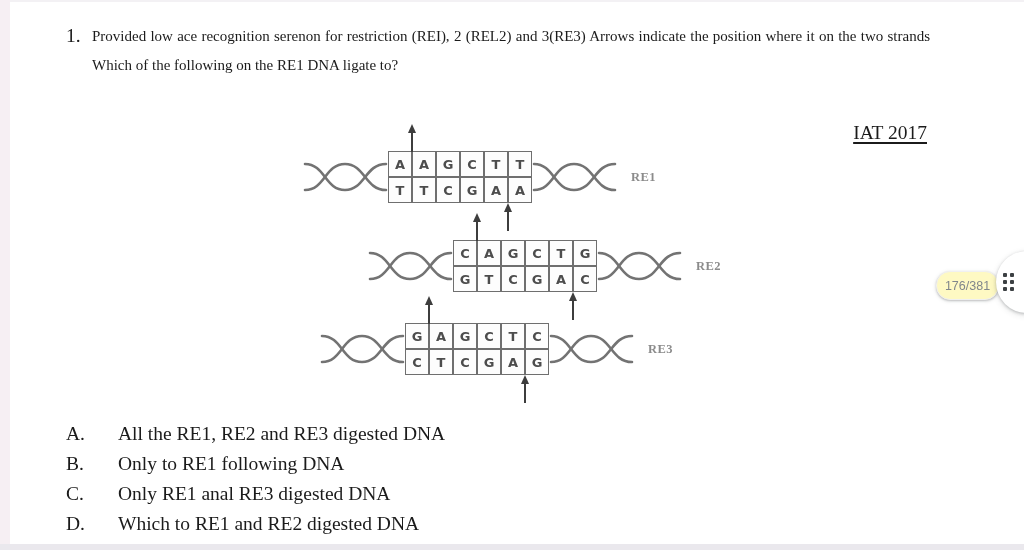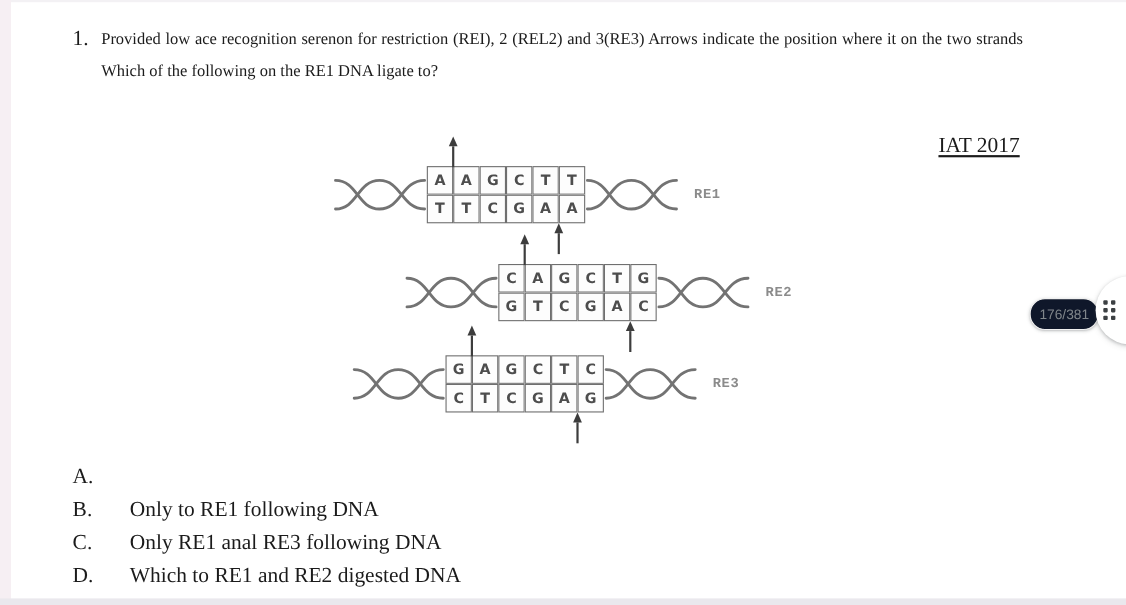--- a/index.html
+++ b/index.html
@@ -38,34 +38,34 @@
   }
   .arrow{position:absolute;width:10px;display:flex;flex-direction:column;align-items:center;}
   .arrow .head{width:0;height:0;border-left:4.5px solid transparent;border-right:4.5px solid transparent;border-bottom:9px solid #3d3d3d;}
   .arrow .shaft{width:2.2px;background:#3d3d3d;}
   .arrow.up{top:-27px;}
   .arrow.up .shaft{height:19px;}
   .arrow.down{bottom:-28px;}
   .arrow.down .shaft{height:19px;}
   .dna-label{
     margin-left:14px;
-    font-family:Liberation Mono, monospace;font-size:12.5px;font-weight:bold;
+    font-family:Liberation Serif, serif;font-size:12.5px;font-weight:bold;
     color:#8b8b8b;letter-spacing:.5px;
   }
 
   
   .options{position:absolute;left:66px;top:419px;}
   .option-row{display:flex;height:30px;align-items:center;font-size:19.5px;}
   .option-letter{width:52px;flex:0 0 auto;}
   .option-text{white-space:nowrap;}
 
   
   .page-pill{
     position:absolute;left:936px;top:271px;width:61px;height:27px;
-    background:#0f172a;border:1px solid #f0f0f0;border-radius:14px;
+    background:#fef9c3;border:1px solid #f0f0f0;border-radius:14px;
     box-shadow:0 1px 2px rgba(60,64,67,.25),0 1px 4px rgba(60,64,67,.12);
     display:flex;align-items:center;justify-content:center;
     font-family:"Liberation Sans", sans-serif;font-size:12.5px;color:#80868b;
   }
   .fab{
     position:absolute;left:996px;top:251px;width:62px;height:62px;border-radius:50%;
     background:#ffffff;
     box-shadow:0 1px 3px rgba(60,64,67,.28),0 2px 6px rgba(60,64,67,.15);
     display:flex;align-items:center;justify-content:flex-start;
   }
@@ -187,28 +187,29 @@
   <svg class="helix" width="85" height="52" viewBox="0 0 85 52">
     <path d="M2,13 C22,13 22,39 42,39 C62,39 62,13 83,13" fill="none" stroke="#737373" stroke-width="2.6" stroke-linecap="round"></path>
     <path d="M2,39 C22,39 22,13 42,13 C62,13 62,39 83,39" fill="none" stroke="#737373" stroke-width="2.6" stroke-linecap="round"></path>
   </svg>
   <span class="dna-label">RE3</span>
 </div>
 
 <div class="options">
   <div class="option-row">
     <span class="option-letter">A.</span>
+    <span class="option-text">All the RE1, RE2 and RE3 digested DNA</span>
   </div>
   <div class="option-row">
     <span class="option-letter">B.</span>
     <span class="option-text">Only to RE1 following DNA</span>
   </div>
   <div class="option-row">
     <span class="option-letter">C.</span>
-    <span class="option-text">Only RE1 anal RE3 following DNA</span>
+    <span class="option-text">Only RE1 anal RE3 digested DNA</span>
   </div>
   <div class="option-row">
     <span class="option-letter">D.</span>
     <span class="option-text">Which to RE1 and RE2 digested DNA</span>
   </div>
 </div>
 
 <div class="page-pill">176/381</div>
 <div class="fab">
   <span class="dots">

